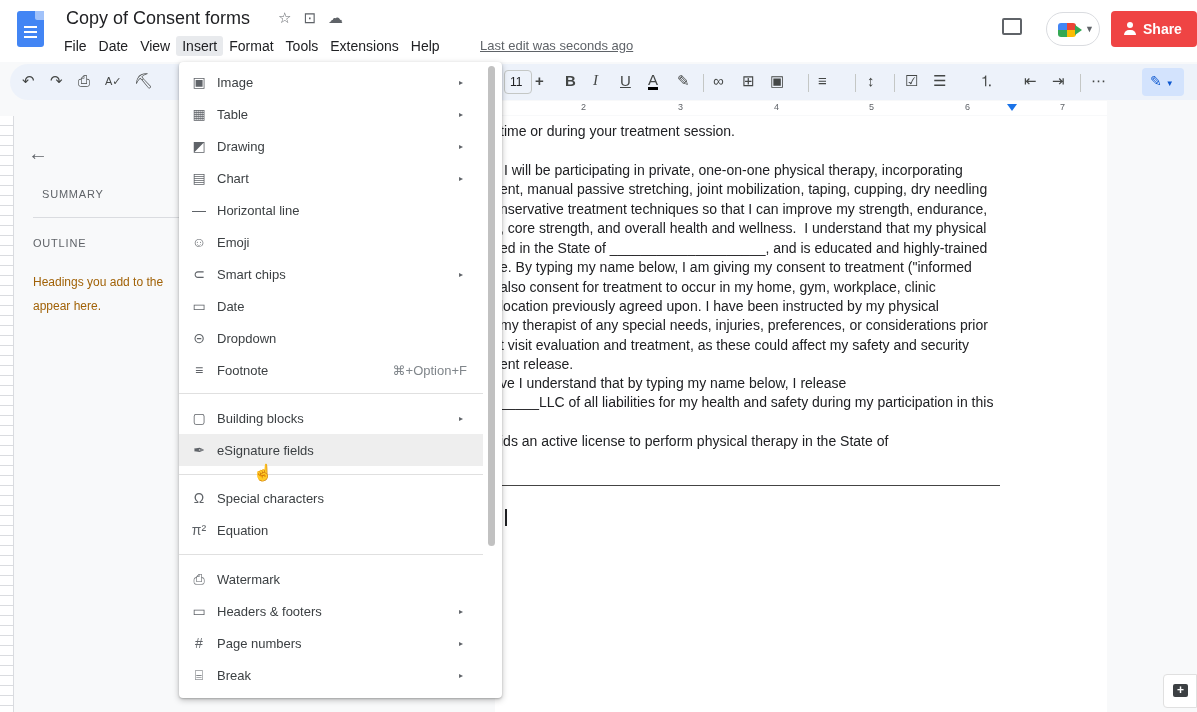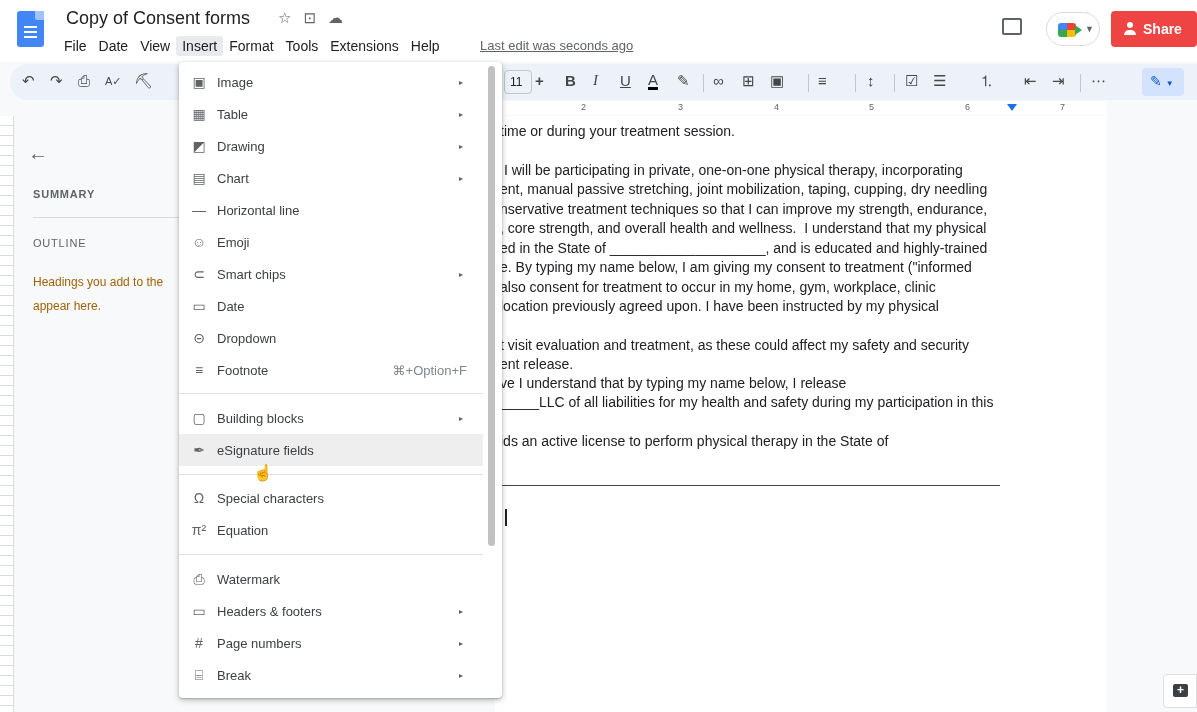--- a/index.html
+++ b/index.html
@@ -31,21 +31,21 @@
   .pen-btn { position: absolute; left: 1132px; top: 4px; width: 42px; height: 28px; background: #d3e3fd; border-radius: 4px; color: #0b57d0; font-size: 14px; padding: 5px 0 0 8px; }
 
   .ruler-area { position: absolute; left: 0; top: 100px; width: 1197px; height: 16px; background: #f8f9fa; }
   .ruler { position: absolute; left: 500px; top: 101px; width: 607px; height: 14px; background: #fff; font-size: 9px; color: #5f6368; }
   .ruler .n { position: absolute; top: 1px; }
   .ruler-tab { position: absolute; left: 1007px; top: 104px; border-top: 7px solid #1a73e8; border-left: 5px solid transparent; border-right: 5px solid transparent; }
 
   .vruler { position: absolute; left: 0; top: 116px; width: 14px; height: 596px; background: repeating-linear-gradient(to bottom, #fff 0 9px, #dadce0 9px 10px); border-right: 1px solid #dadce0; }
   .outline { position: absolute; left: 18px; top: 116px; width: 178px; height: 596px; background: #f8f9fa; }
   .back-arrow { position: absolute; left: 28px; top: 142px; font-size: 20px; color: #5f6368; }
-  .sum-label { position: absolute; left: 33px; top: 188px; font-size: 11px; font-weight: bold; letter-spacing: 0.8px; color: #5f6368; }
+  .sum-label { position: absolute; left: 42px; top: 188px; font-size: 11px; font-weight: normal; letter-spacing: 0.8px; color: #5f6368; }
   .sum-div { position: absolute; left: 33px; top: 217px; width: 150px; height: 1px; background: #dadce0; }
   .out-label { position: absolute; left: 33px; top: 237px; font-size: 11px; font-weight: normal; letter-spacing: 0.8px; color: #5f6368; }
   .out-hint { position: absolute; left: 33px; top: 270px; width: 150px; font-size: 12px; line-height: 24px; color: #a16207; white-space: pre; overflow: hidden; }
 
   .page { position: absolute; left: 495px; top: 116px; width: 612px; height: 596px; background: #fff; overflow: hidden; }
   .page .ln { position: absolute; left: 5px; font-size: 14px; color: #202124; white-space: pre; }
   .page .sigline { position: absolute; left: 5px; top: 369px; width: 500px; height: 1px; background: #444; }
   .page .cursor { position: absolute; left: 10px; top: 393px; width: 2px; height: 17px; background: #202124; }
   .right-gutter { position: absolute; left: 1107px; top: 116px; width: 90px; height: 596px; background: #f8f9fa; }
   .add-comment { position: absolute; left: 1163px; top: 674px; width: 34px; height: 34px; background: #fff; border: 1px solid #e0e0e0; border-radius: 4px 0 0 4px; }
@@ -157,20 +157,21 @@
 <div class="page">
   <div class="ln" style="top:7px">time or during your treatment session.</div>
   <div class="ln" style="top:46px"> I will be participating in private, one-on-one physical therapy, incorporating</div>
   <div class="ln" style="top:85px">nservative treatment techniques so that I can improve my strength, endurance,</div>
   <div class="ln" style="top:65px">ent, manual passive stretching, joint mobilization, taping, cupping, dry needling</div>
   <div class="ln" style="top:104px">, core strength, and overall health and wellness.  I understand that my physical</div>
   <div class="ln" style="top:124px">ed in the State of ____________________, and is educated and highly-trained</div>
   <div class="ln" style="top:143px">e. By typing my name below, I am giving my consent to treatment ("informed</div>
   <div class="ln" style="top:163px">also consent for treatment to occur in my home, gym, workplace, clinic</div>
   <div class="ln" style="top:182px">location previously agreed upon. I have been instructed by my physical</div>
+  <div class="ln" style="top:201px">my therapist of any special needs, injuries, preferences, or considerations prior</div>
   <div class="ln" style="top:221px">t visit evaluation and treatment, as these could affect my safety and security</div>
   <div class="ln" style="top:240px">ent release.</div>
   <div class="ln" style="top:259px">ve I understand that by typing my name below, I release</div>
   <div class="ln" style="top:278px">_____LLC of all liabilities for my health and safety during my participation in this</div>
   <div class="ln" style="top:317px">ids an active license to perform physical therapy in the State of</div>
   <div class="sigline"></div>
   <div class="cursor"></div>
 </div>
 <div class="right-gutter"></div>
 <div class="add-comment">

